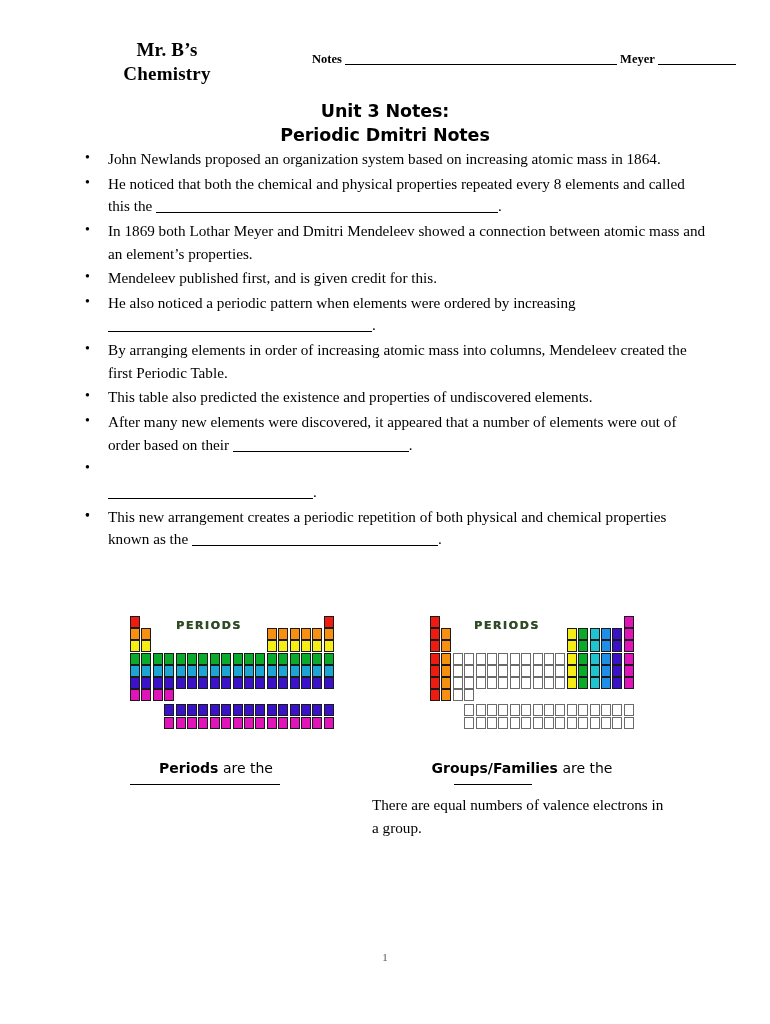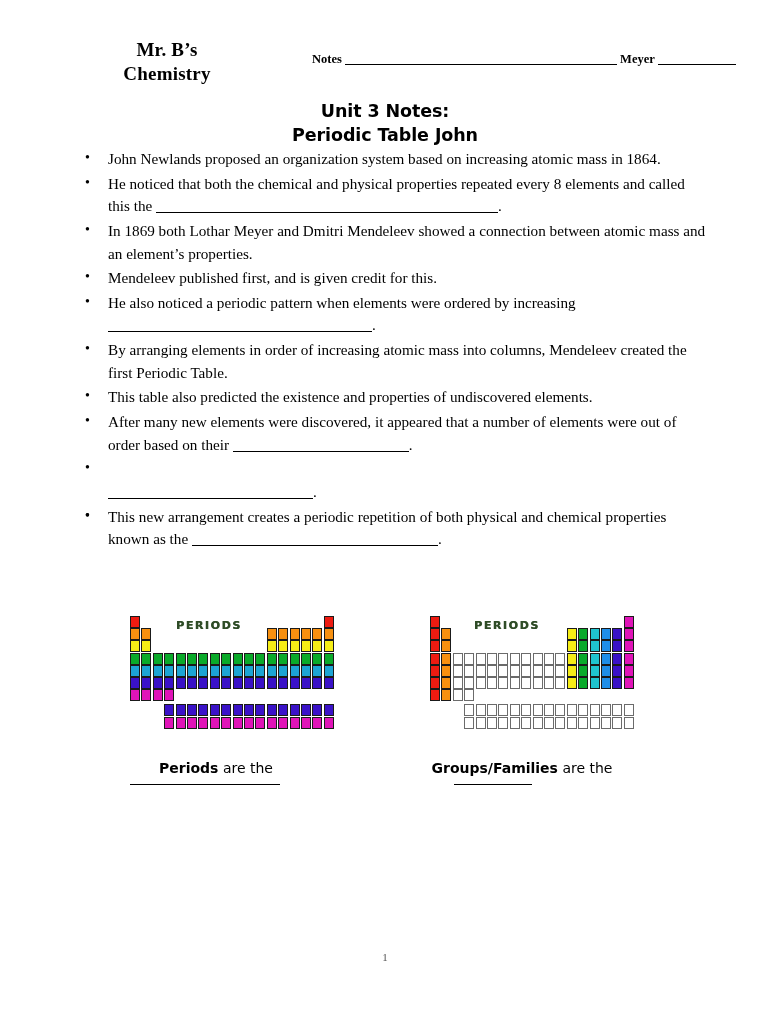--- a/index.html
+++ b/index.html
@@ -208,21 +208,21 @@
     <div class="namerow">
       <span>Notes</span>
       <span class="blank blank-name"></span>
       <span>Meyer</span>
       <span class="blank blank-block"></span>
     </div>
   </div>
 
   <div class="title-block">
     <div class="title-line">Unit 3 Notes:</div>
-    <div class="title-line">Periodic Table John</div>
+    <div class="title-line">Periodic Dmitri Notes</div>
   </div>
 
   <div class="notes" id="notes-list">
       <div class="bullet"><span class="dot">•</span><span class="txt"><span>John Newlands proposed an organization system based on increasing atomic mass in 1864.</span></span></div>
       <div class="bullet"><span class="dot">•</span><span class="txt"><span>He noticed that both the chemical and physical properties repeated every 8 elements and called this the </span><span class="uline u-w340"></span><span>.</span></span></div>
       <div class="bullet"><span class="dot">•</span><span class="txt"><span>In 1869 both Lothar Meyer and Dmitri Mendeleev showed a connection between atomic mass and an element’s properties.</span></span></div>
       <div class="bullet"><span class="dot">•</span><span class="txt"><span>Mendeleev published first, and is given credit for this.</span></span></div>
       <div class="bullet"><span class="dot">•</span><span class="txt"><span>He also noticed a periodic pattern when elements were ordered by increasing </span><br><span class="uline u-w265"></span><span>.</span></span></div>
       <div class="bullet"><span class="dot">•</span><span class="txt"><span>By arranging elements in order of increasing atomic mass into columns, Mendeleev created the first Periodic Table.</span></span></div>
       <div class="bullet"><span class="dot">•</span><span class="txt"><span>This table also predicted the existence and properties of undiscovered elements.</span></span></div>
@@ -458,18 +458,19 @@
       <div class="cap-head">
         <b>Periods</b><span> are the</span>
       </div>
       <div class="cap-blankline cbl-left"></div>
     </div>
     <div class="cap-col cap-right">
       <div class="cap-head">
         <b>Groups/Families</b><span> are the</span>
       </div>
       <div class="cap-blankline cbl-right"></div>
+      <div class="cap-body">There are equal numbers of valence electrons in a group.</div>
     </div>
   </div>
 
   <div class="pagenum">1</div>
 
 </div>
 
 </body></html>

